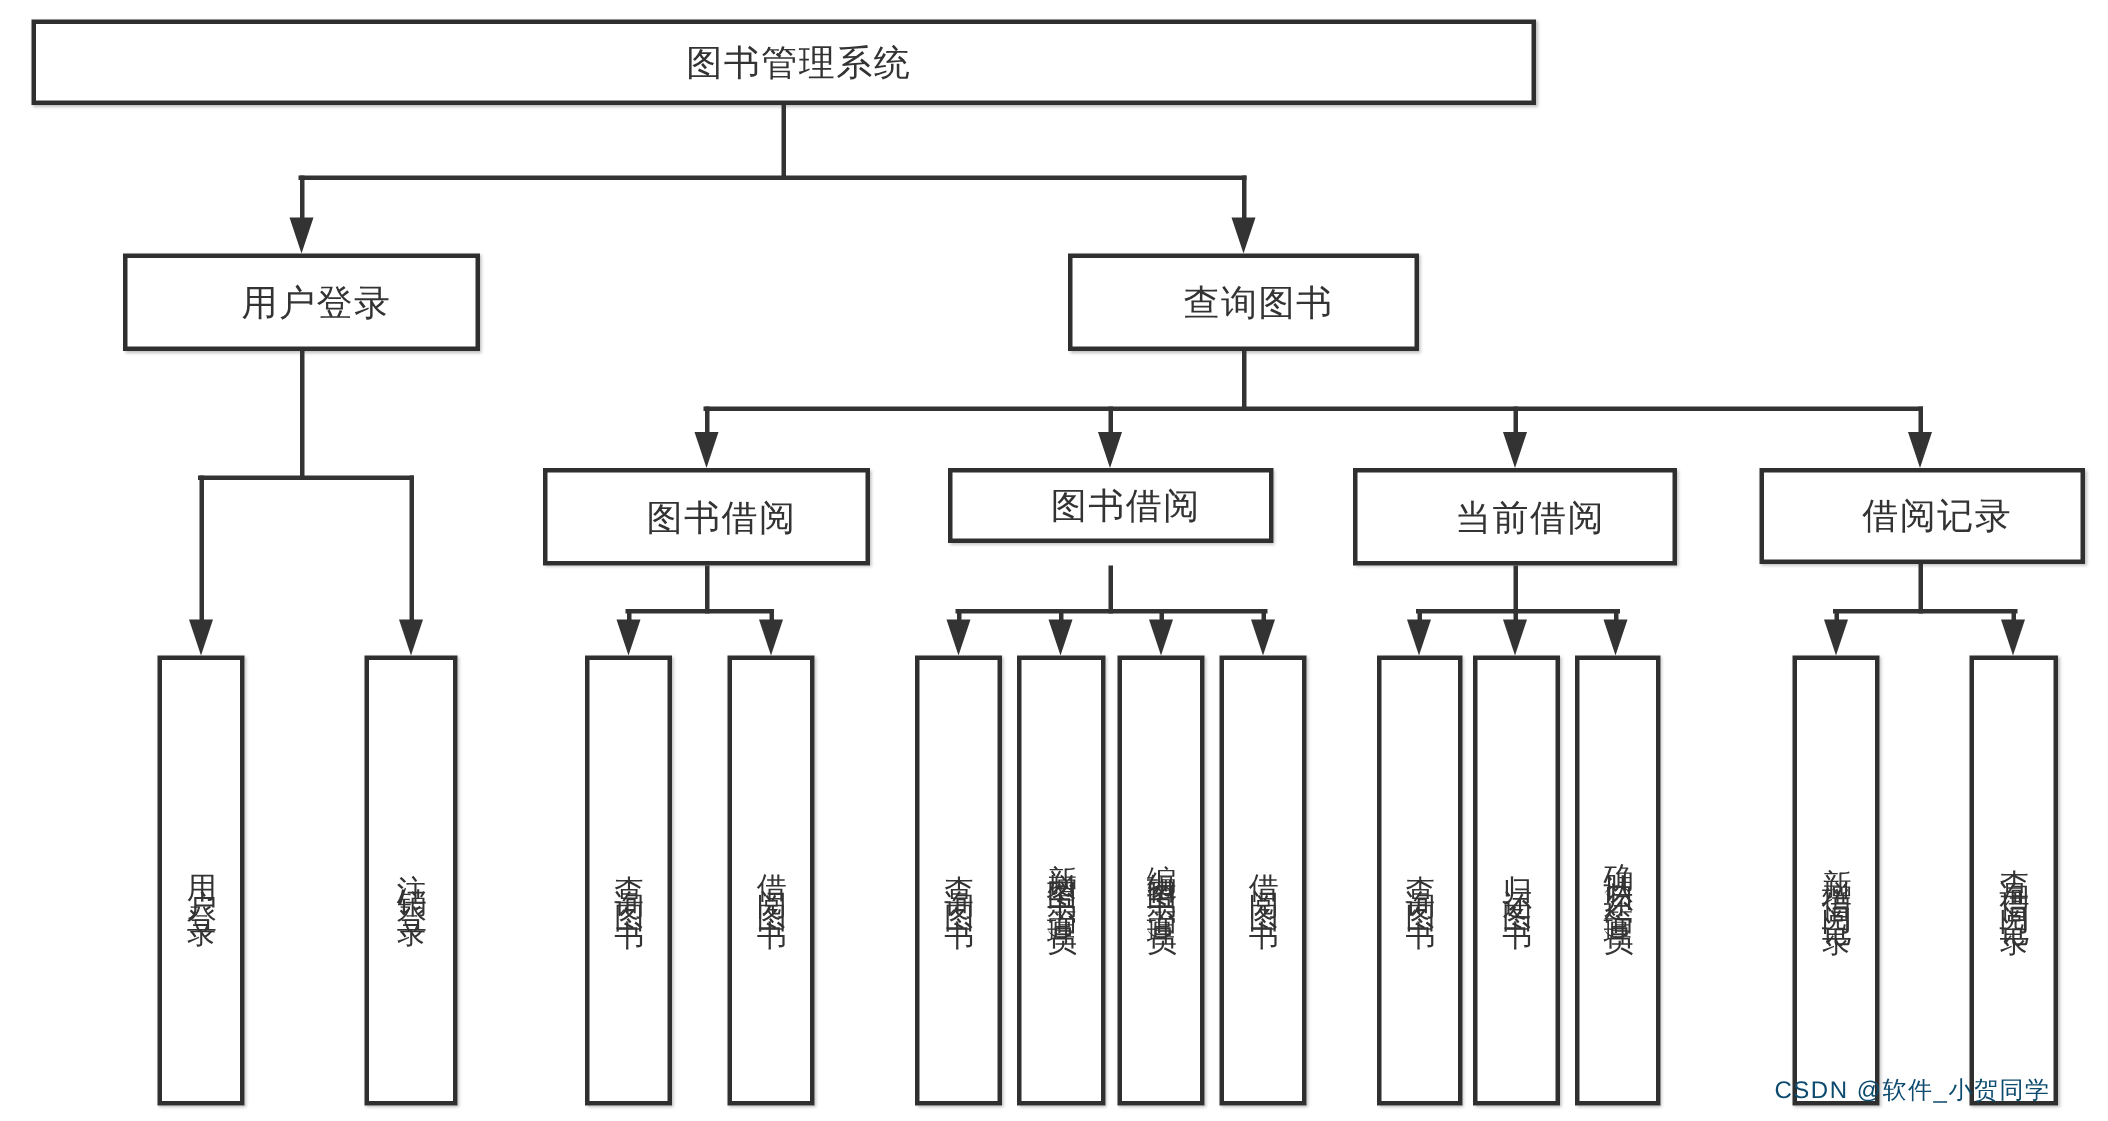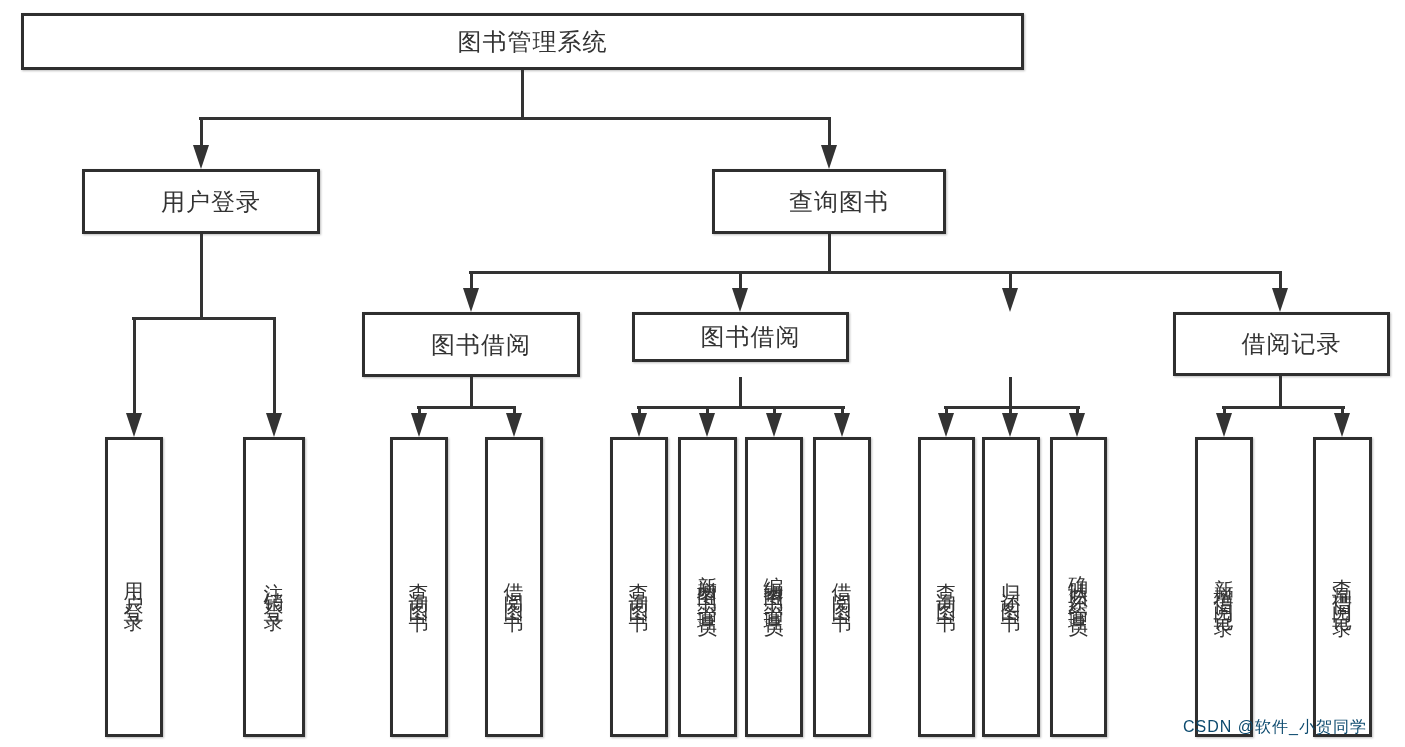--- a/index.html
+++ b/index.html
@@ -68,20 +68,23 @@
   <div class="vline" style="left:1009px;top:271px;height:20px;"></div>
   <div class="arrowhead" style="left:1002px;top:288px;"></div>
   <div class="vline" style="left:1279px;top:271px;height:20px;"></div>
   <div class="arrowhead" style="left:1272px;top:288px;"></div>
 
   <div class="node h" style="left:362px;top:312px;width:218px;height:65px;">
     <span>图书借阅</span>
   </div>
   <div class="node h" style="left:632px;top:312px;width:217px;height:50px;">
     <span>图书借阅</span>
+  </div>
+  <div class="node h" style="left:902px;top:312px;width:216px;height:65px;">
+    <span>当前借阅</span>
   </div>
   <div class="node h" style="left:1173px;top:312px;width:217px;height:64px;">
     <span>借阅记录</span>
   </div>
 
   <div class="vline" style="left:470px;top:377px;height:32px;"></div>
   <div class="hline" style="left:417px;top:406px;width:99px;"></div>
   <div class="vline" style="left:418px;top:406px;height:10px;"></div>
   <div class="arrowhead" style="left:411px;top:413px;"></div>
   <div class="vline" style="left:513px;top:406px;height:10px;"></div>

